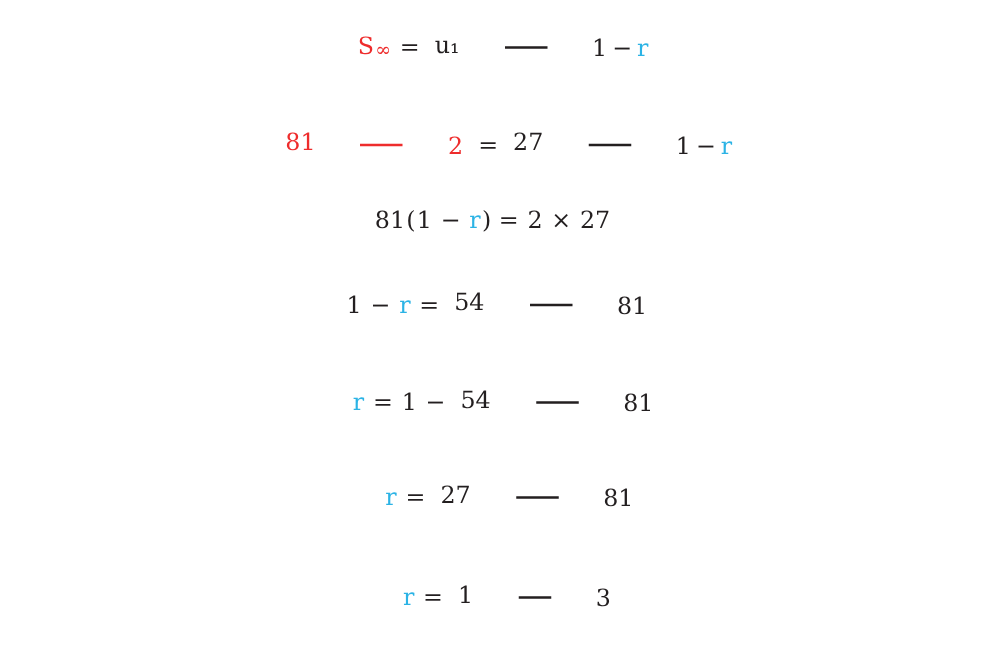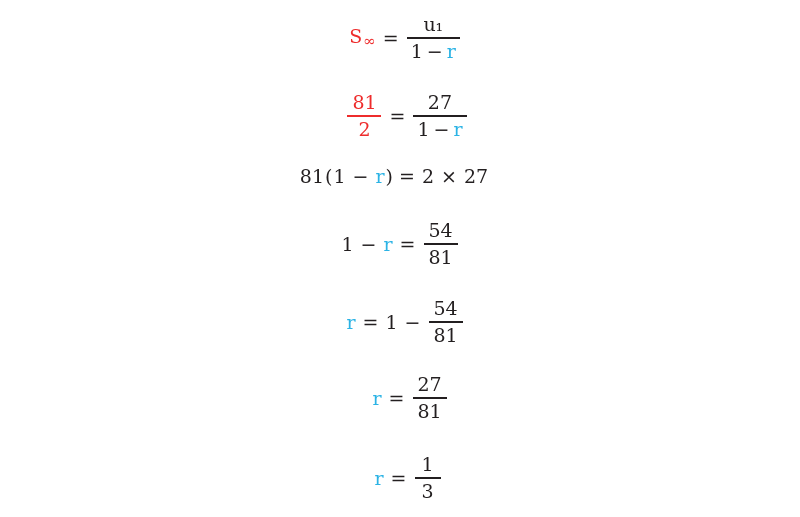--- a/index.html
+++ b/index.html
@@ -44,26 +44,27 @@
   }
   .op.tight {
     padding: 0 4px;
   }
   .red { color: #ee2c2c; }
   .blue { color: #2bb3e5; }
   .dark { color: #231f20; }
 
   .frac {
     display: inline-flex;
-    flex-direction: column;
+    flex-direction: row;
     align-items: center;
     justify-content: space-between;
     vertical-align: middle;
     margin: 0 2px;
     line-height: 1;
+    gap: 32px;
   }
   .frac .num {
     padding: 0 4px 3px 4px;
   }
   .frac .den {
     padding: 3px 4px 0 4px;
   }
   .frac .bar {
     width: 100%;
     min-width: 34px;

